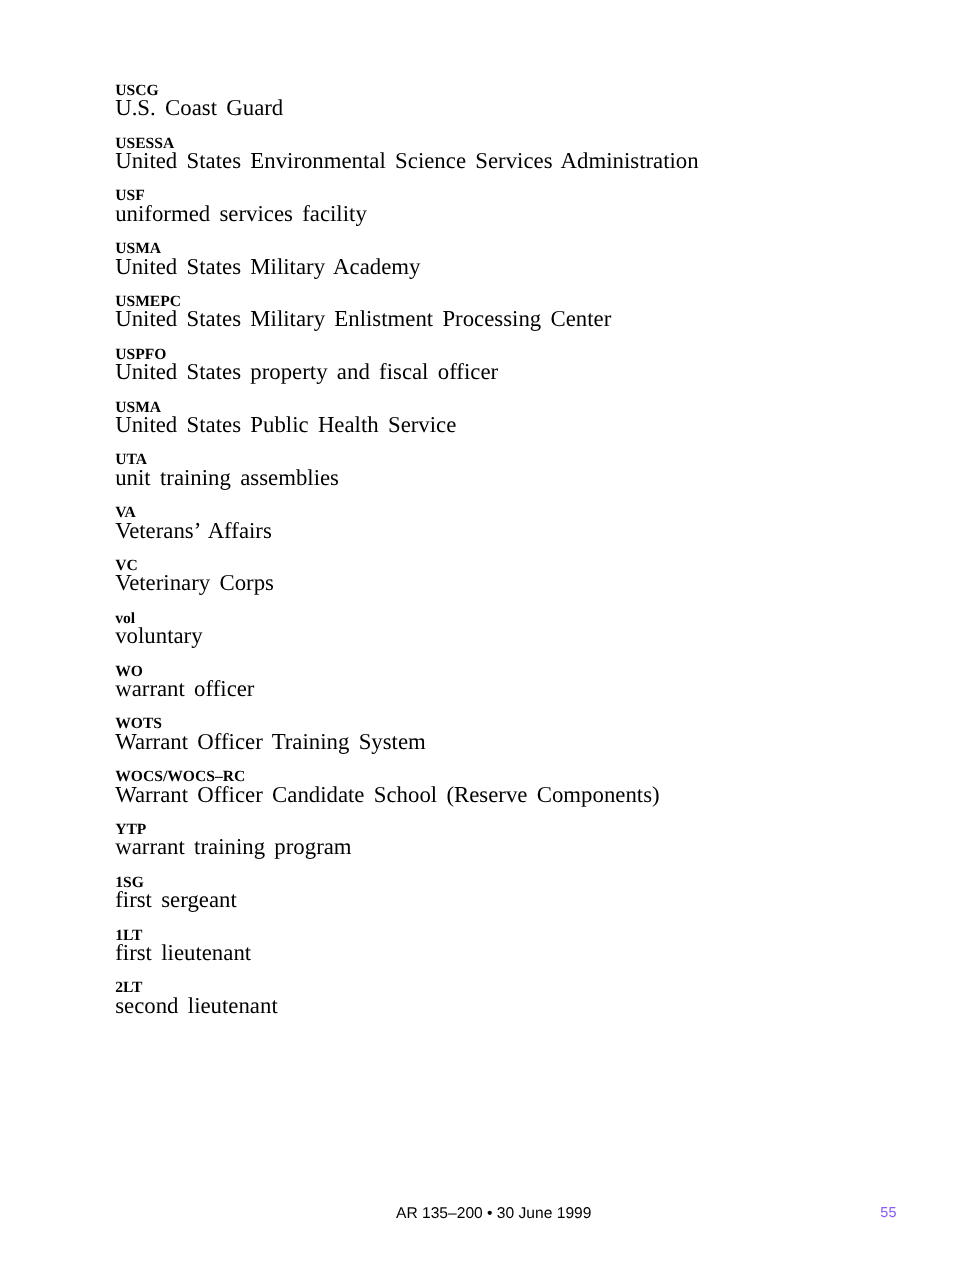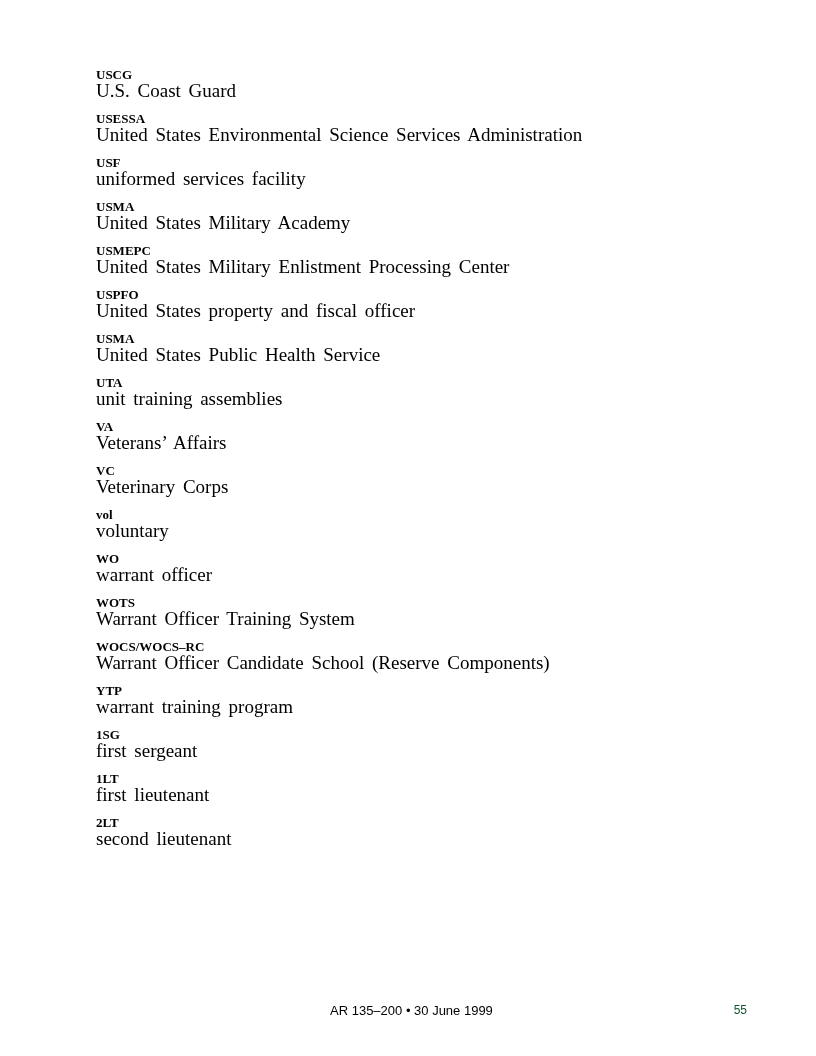--- a/index.html
+++ b/index.html
@@ -14,21 +14,21 @@
     .def {
       font-family: "Liberation Serif", serif; font-size: 19px; color: #000;
       line-height: 16px; height: 16px; word-spacing: 3px; white-space: nowrap;
     }
     .footer-center {
       position: absolute; top: 1003px; left: 330px;
       font-family: "Liberation Sans", sans-serif; font-size: 13px; color: #000;
     }
     .footer-page {
       position: absolute; top: 1003px; right: 69px;
-      font-family: "Liberation Sans", sans-serif; font-size: 12px; color: #14532d;
+      font-family: "Liberation Sans", sans-serif; font-size: 12px; color: #8b5cf6;
     }
   </style>
 </head>
 <body>
 
 <div class="page">
   <div class="glossary">
     <div class="entry">
       <div class="term">USCG</div>
       <div class="def">U.S. Coast Guard</div>

